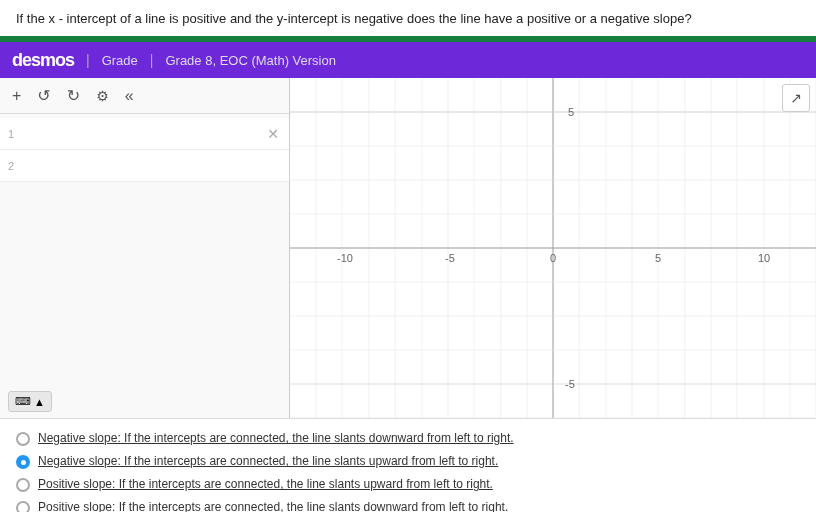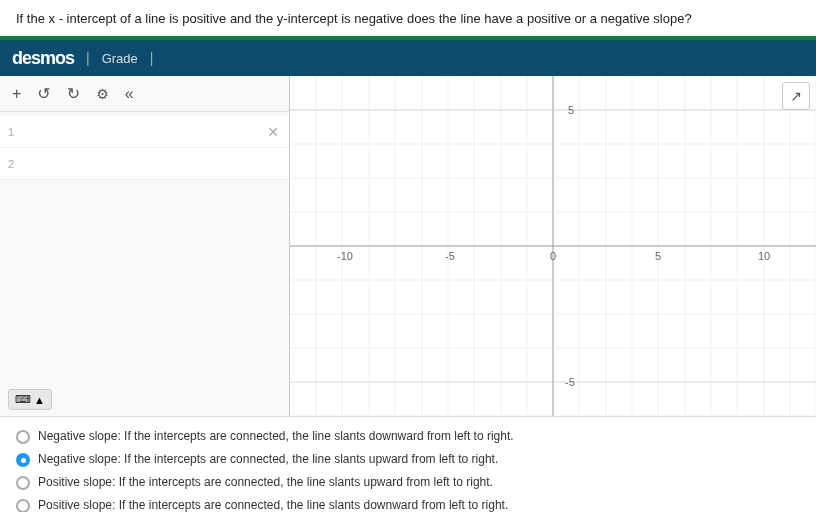--- a/index.html
+++ b/index.html
@@ -10,25 +10,25 @@
       background: #f0f0f0;
       overflow: hidden;
     }
 
     .question-text {
       background: white;
       padding: 10px 16px 8px 16px;
       font-size: 13px;
       color: #222;
       line-height: 1.4;
-      border-bottom: 4px solid #15803d;
+      border-bottom: 6px solid #15803d;
     }
 
     .desmos-bar {
-      background: #0c4a6e;
+      background: #6d28d9;
       color: white;
       display: flex;
       align-items: center;
       padding: 0 12px;
       height: 36px;
       gap: 12px;
     }
 
     .desmos-logo {
       font-size: 18px;
@@ -188,20 +188,21 @@
       border-top: 1px solid #ddd;
     }
 
     .answer-option {
       display: flex;
       align-items: flex-start;
       gap: 8px;
       padding: 4px 0;
       font-size: 12px;
       color: #333;
+      text-decoration: underline;
     }
 
     .radio-circle {
       width: 14px;
       height: 14px;
       border-radius: 50%;
       border: 2px solid #aaa;
       flex-shrink: 0;
       margin-top: 1px;
       display: flex;
@@ -227,20 +228,21 @@
 
 <div class="question-text">
   <span>If the x - intercept of a line is positive and the y-intercept is negative does the line have a positive or a negative slope?</span>
 </div>
 
 <div class="desmos-bar">
   <span class="desmos-logo">desmos</span>
   <span class="desmos-bar-sep">|</span>
   <span class="desmos-bar-label">Grade</span>
   <span class="desmos-bar-sep">|</span>
+  <span class="desmos-bar-label">Grade 8, EOC (Math) Version</span>
 </div>
 
 <div class="main-area">
 
   <div class="left-panel">
     <div class="toolbar">
       <button class="toolbar-btn">
         <span>+</span>
       </button>
       <button class="toolbar-btn">

